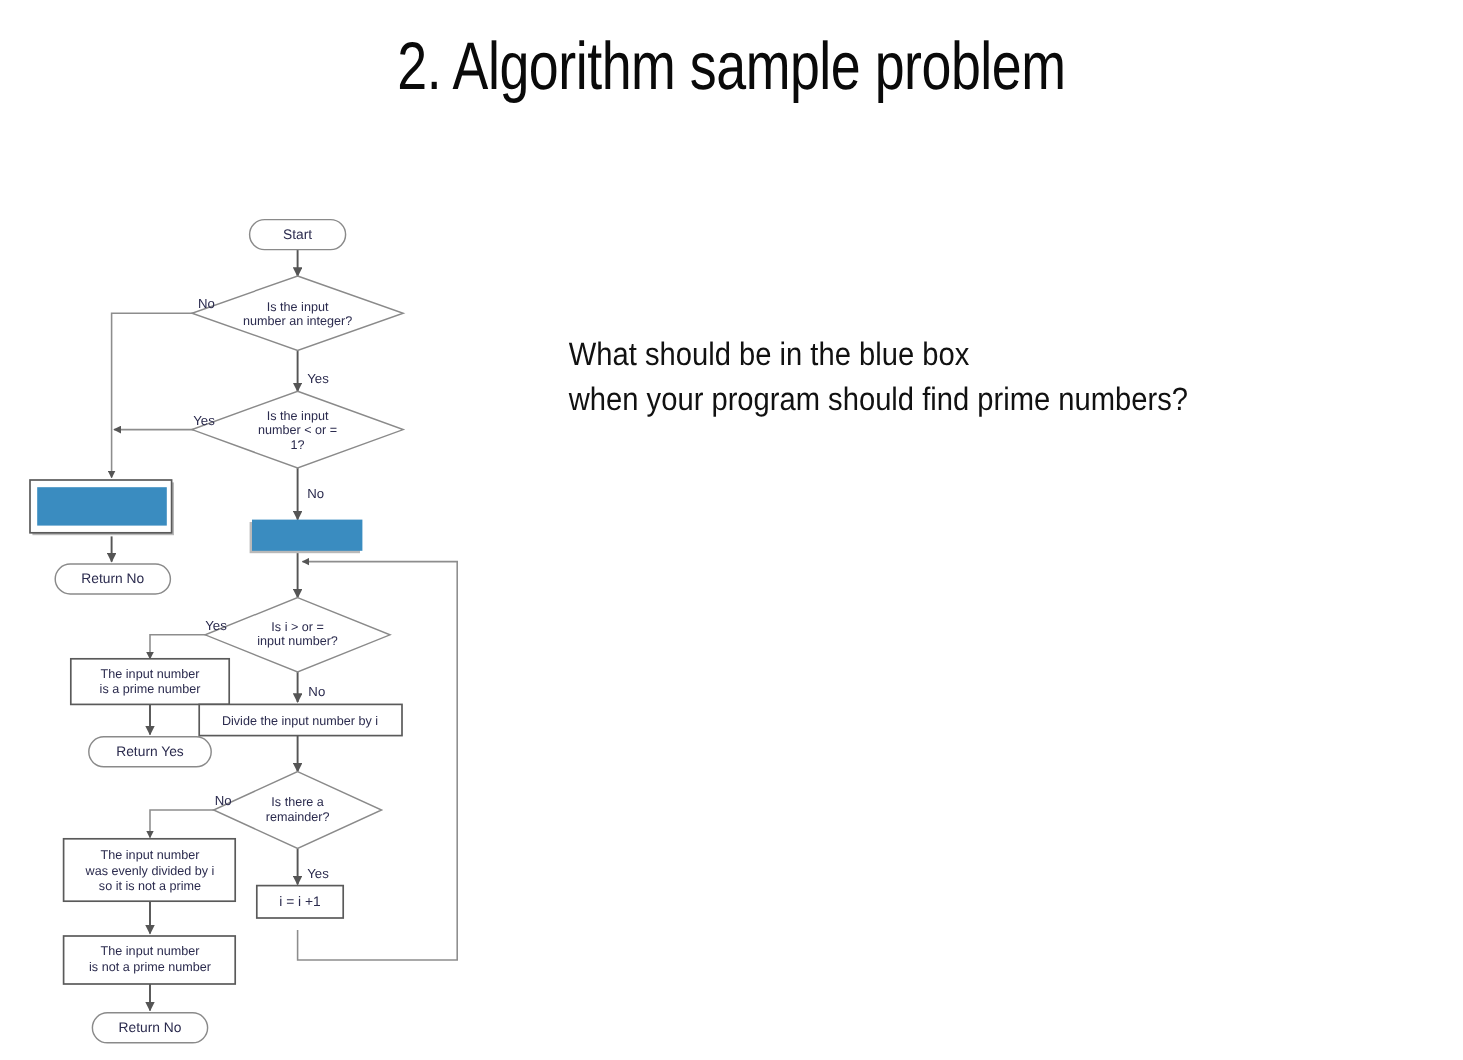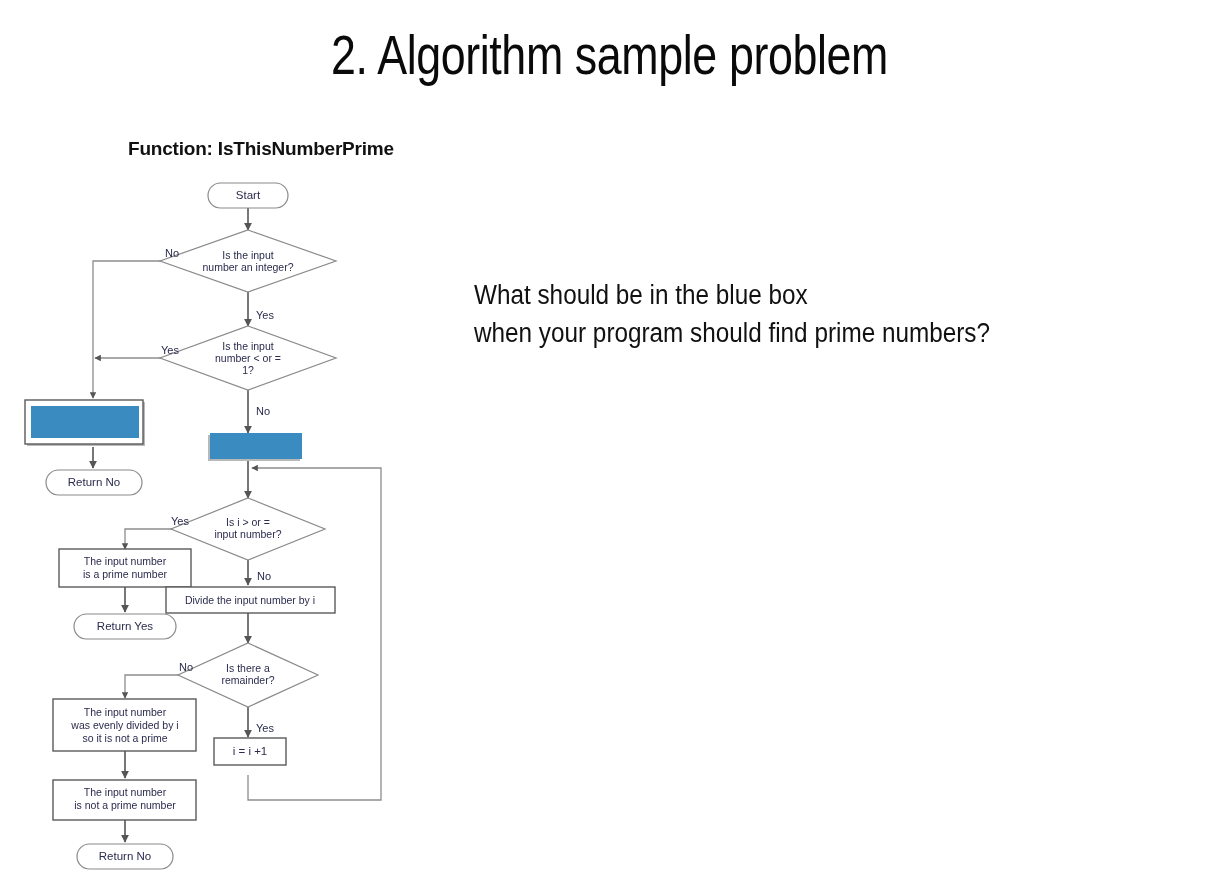--- a/index.html
+++ b/index.html
@@ -120,21 +120,20 @@
 
 <div id="slide-title">2. Algorithm sample problem</div>
 
 <div id="question-block">
   <div>What should be in the blue box</div>
   <div>when your program should find prime numbers?</div>
 </div>
 
 <div id="flowchart-wrap">
 
-  <div id="flow-title">Function: IsThisNumberPrime</div>
 
   <svg id="flow" width="470" height="750" viewBox="0 0 470 750">
     <defs>
       <marker id="arrow" viewBox="0 0 10 10" refX="9" refY="5" markerWidth="5" markerHeight="5" orient="auto-start-reverse">
         <path d="M 0 0 L 10 5 L 0 10 z" fill="#555555"></path>
       </marker>
       <marker id="arrowL" viewBox="0 0 10 10" refX="9" refY="5" markerWidth="5" markerHeight="5" orient="auto-start-reverse">
         <path d="M 0 0 L 10 5 L 0 10 z" fill="#555555"></path>
       </marker>
     </defs>

